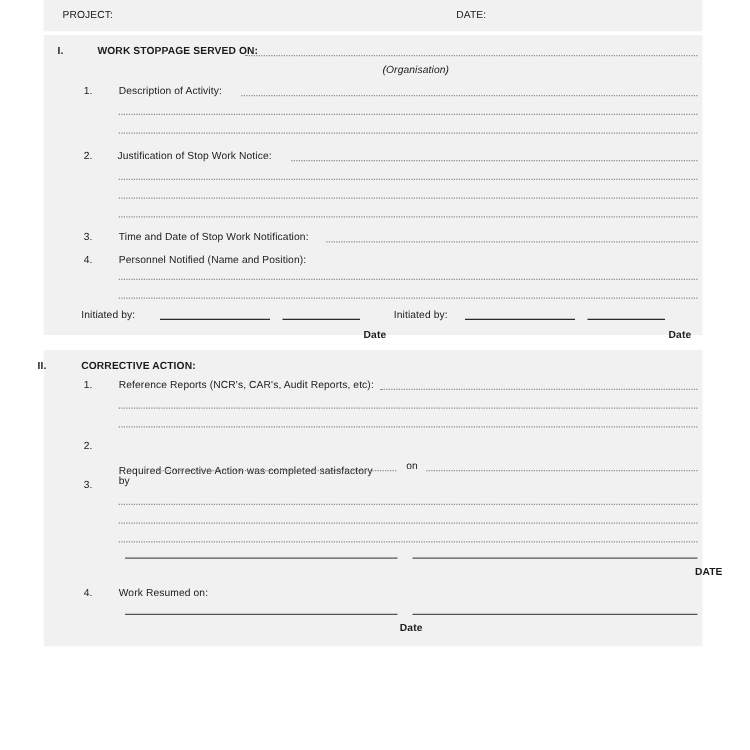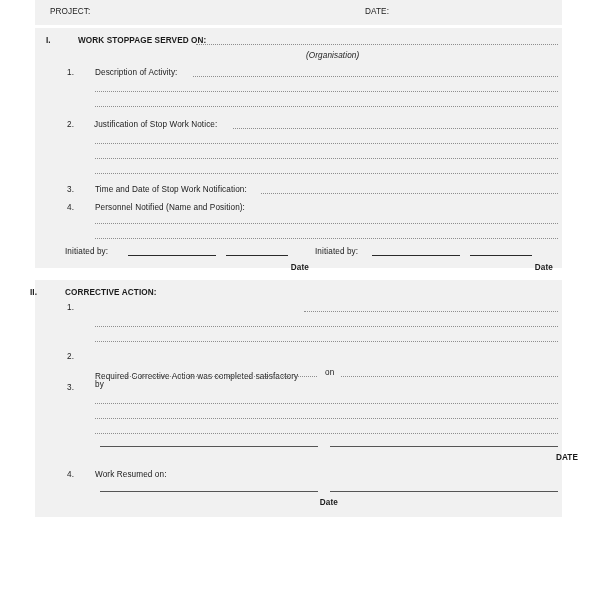--- a/index.html
+++ b/index.html
@@ -112,20 +112,21 @@
 
   <div class="t" style="left:315px; top:247px;">Initiated by:</div>
   <div class="rule-thin" style="left:372px; top:255px; width:88px;"></div>
   <div class="rule-thin" style="left:470px; top:255px; width:62px;"></div>
   <div class="t b center" style="left:471px; top:263px; width:62px;">Date</div>
 
   <div class="t b" style="left:30px; top:288px;">II.</div>
   <div class="t b" style="left:65px; top:288px;">CORRECTIVE ACTION:</div>
 
   <div class="t" style="left:67px; top:303px;">1.</div>
+  <div class="t" style="left:95px; top:303px;">Reference Reports (NCR's, CAR's, Audit Reports, etc):</div>
   <div class="dots" style="left:304px; top:310px; width:254px;"></div>
   <div class="dots" style="left:95px; top:325px; width:463px;"></div>
   <div class="dots" style="left:95px; top:340px; width:463px;"></div>
 
   <div class="t" style="left:67px; top:352px;">2.</div>
   <div class="t" style="left:95px; top:352px;margin-top:20px;">Required Corrective Action was completed satisfactory</div>
   <div class="t" style="left:95px; top:380px;">by</div>
   <div class="dots" style="left:125px; top:375px; width:192px;"></div>
   <div class="t" style="left:325px; top:368px;">on</div>
   <div class="dots" style="left:341px; top:375px; width:217px;"></div>

